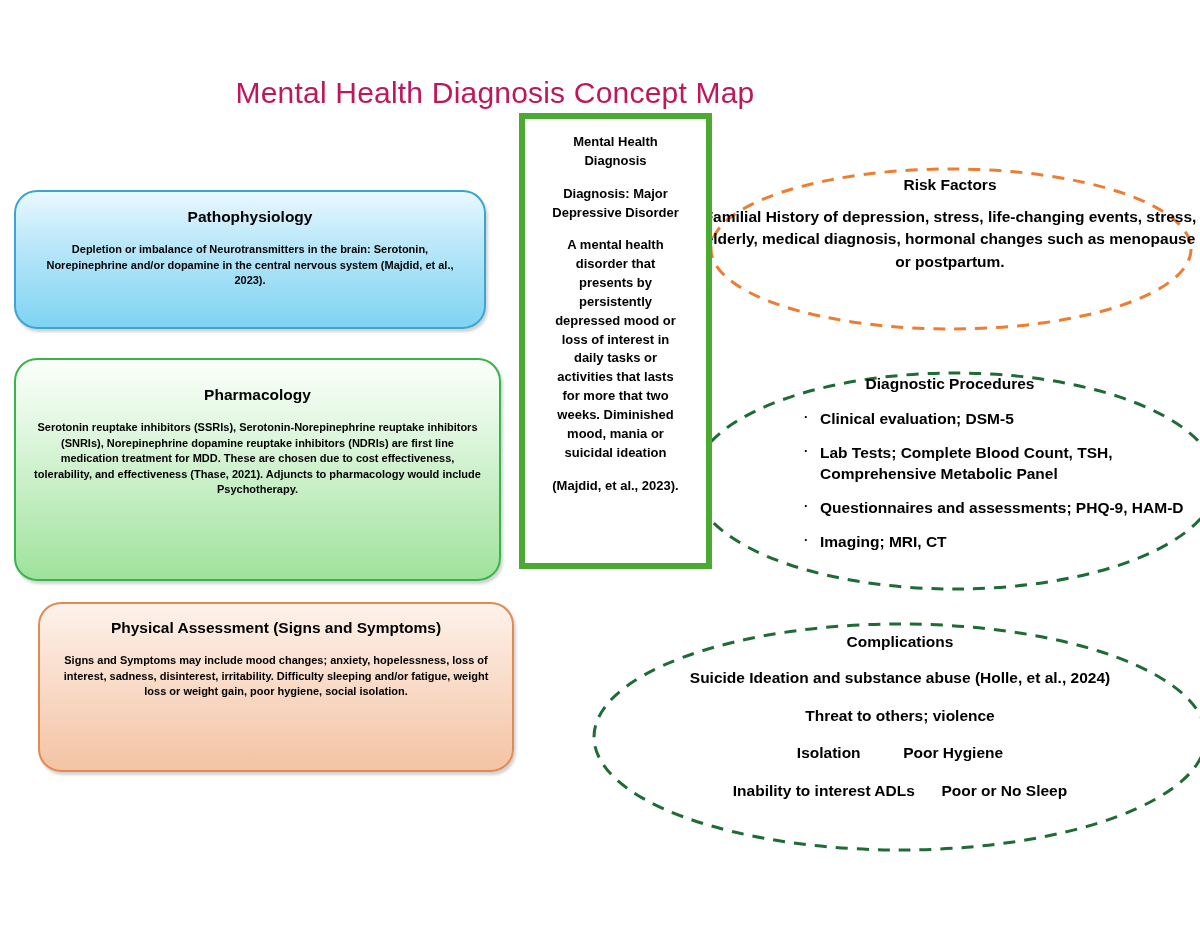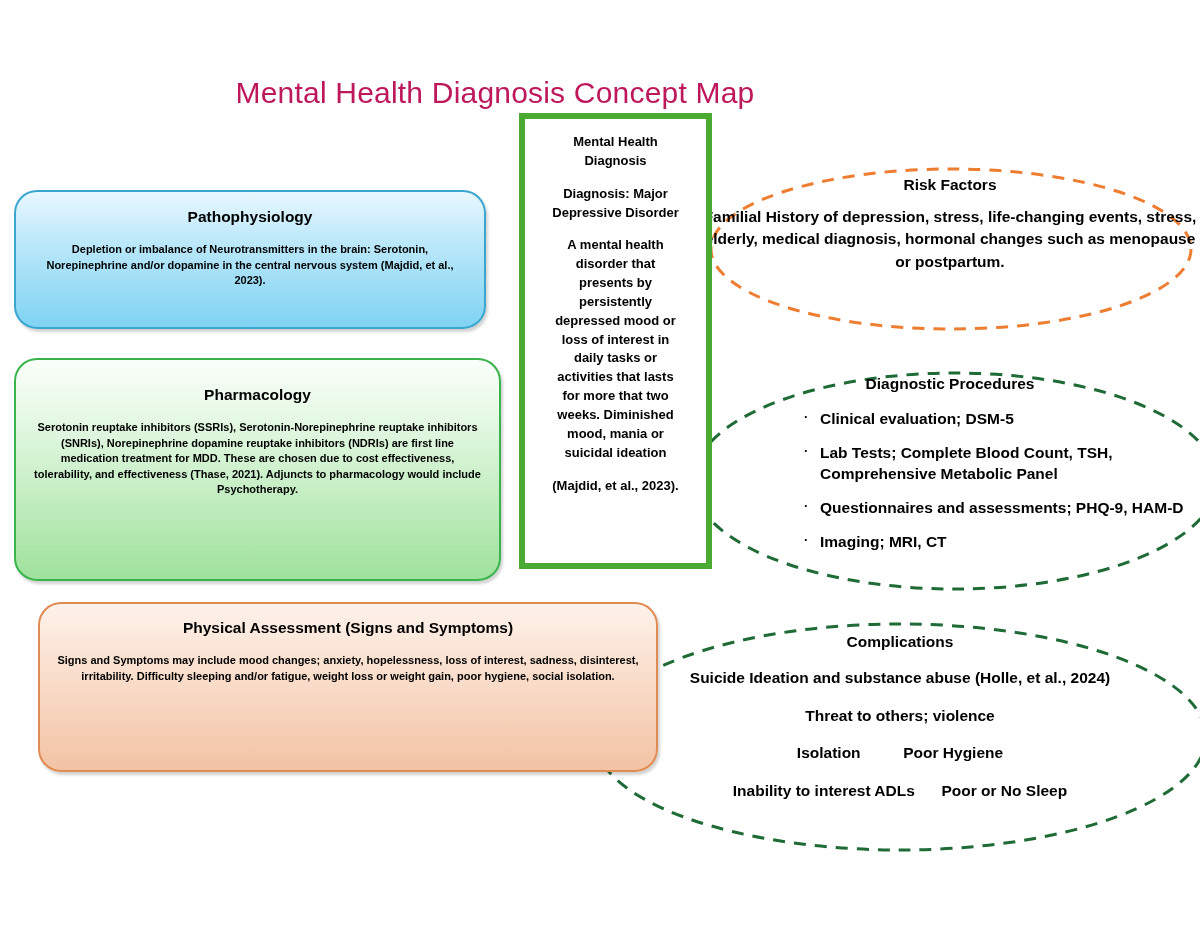--- a/index.html
+++ b/index.html
@@ -87,21 +87,21 @@
     background: linear-gradient(to bottom, #fbfffb 0%, #e4f8e3 28%, #9fe29c 100%);
     box-shadow: 2px 3px 3px rgba(0,0,0,0.18);
     padding-top: 25px;
     margin-top: 12px;
   }
 
   
   #box-physical {
     left: 38px;
     top: 602px;
-    width: 620px;
+    width: 476px;
     height: 170px;
     border: 2px solid #e08b52;
     background: linear-gradient(to bottom, #fdf2ea 0%, #fae0cf 38%, #f3c3a4 100%);
     box-shadow: 2px 3px 3px rgba(0,0,0,0.18);
     padding-top: 14px;
   }
 
   
   #box-central {
     position: absolute;

